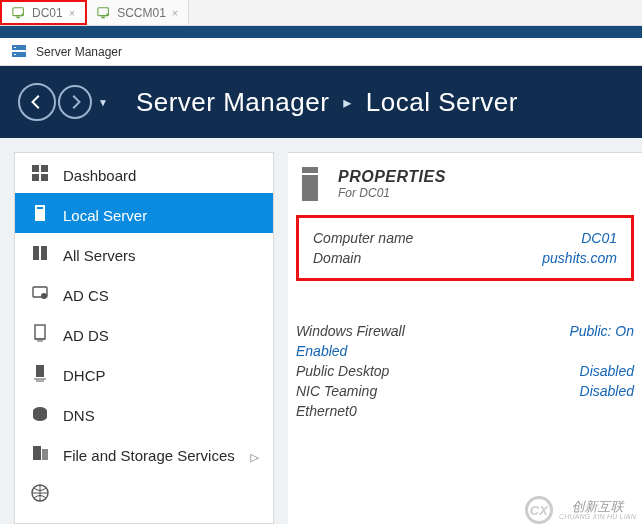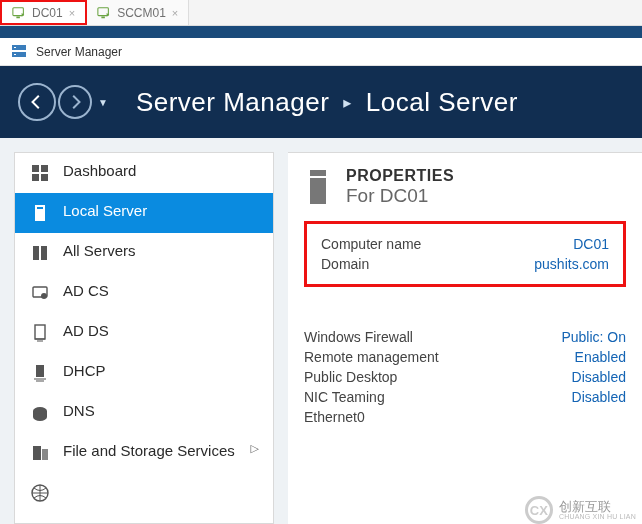--- a/index.html
+++ b/index.html
@@ -29,43 +29,43 @@
   .circle svg { width: 18px; height: 18px; }
   .caret-down { margin-left: 4px; color: #cfe0f0; font-size: 10px; }
   .breadcrumb { font-size: 26px; font-weight: 300; color: #fff; display: flex; align-items: center; gap: 14px; letter-spacing: 0.5px; }
   .bc-sep { font-size: 16px; color: #cfe0f0; }
 
   
   .main { display: flex; height: calc(524px - 26px - 12px - 28px - 72px); background: #eef2f5; padding: 14px 0 0 14px; gap: 0; }
 
   
   .sidebar { width: 260px; background: #fff; border: 1px solid #d9d9d9; display: flex; flex-direction: column; }
-  .side-item { display: flex; align-items: flex-start; gap: 12px; padding: 9px 14px; font-size: 15px; color: #2a2a2a; cursor: pointer; }
+  .side-item { display: flex; align-items: flex-end; gap: 12px; padding: 9px 14px; font-size: 15px; color: #2a2a2a; cursor: pointer; }
   .side-item.selected { background: #0a8be0; color: #fff; }
   .side-item .s-icon { width: 22px; height: 22px; flex: 0 0 22px; display: flex; align-items: center; justify-content: center; }
   .side-item .s-icon svg { width: 20px; height: 20px; }
   .side-item .s-label { flex: 1; }
   .side-item .s-caret { font-size: 11px; color: #666; }
 
   
-  .content { flex: 1; background: #fff; border-top: 1px solid #d9d9d9; margin-left: 14px; padding: 14px 16px; position: relative; }
+  .content { flex: 1; background: #fff; border-top: 1px solid #d9d9d9; margin-left: 14px; padding: 14px 8px; position: relative; font-style: italic; }
   .prop-head { display: flex; align-items: center; gap: 14px; margin-bottom: 14px; }
   .server-glyph { width: 28px; height: 34px; }
   .server-glyph svg { width: 28px; height: 34px; }
   .prop-title { font-size: 16px; font-weight: 600; color: #333; letter-spacing: 0.5px; }
-  .prop-sub { font-size: 19px; color: #666; }
+  .prop-sub { font-size: 12px; color: #666; }
   .prop-box { border: 3px solid #e11; padding: 10px 14px; margin-bottom: 40px; }
   .kv-row { display: flex; justify-content: space-between; font-size: 14px; color: #444; padding: 2px 0; }
   .kv-row .v { color: #1464b4; }
   .kv-row .v a { color: #1464b4; text-decoration: none; }
   .kv-block { margin-top: 6px; text-align: right; }
 
   .watermark { position: absolute; right: 6px; bottom: 0; display: flex; align-items: center; gap: 6px; color: #aaa; font-size: 12px; font-family: Arial, sans-serif; }
   .watermark .wm-ring { width: 28px; height: 28px; border: 3px solid #ccc; border-radius: 50%; display:flex; align-items:center; justify-content:center; font-weight:bold; color:#ccc; font-size:13px;}
-  .watermark .wm-text { line-height: 1.05; }
+  .watermark .wm-text { line-height: 1.05; text-align: center; }
   .watermark .wm-cn { font-size: 13px; color: #999; }
   .watermark .wm-en { font-size: 7px; letter-spacing: 0.2px; color:#bbb; }
 </style>
 </head>
 <body>
 
 <div class="outer-tabs">
   <div class="outer-tab selected">
     <span class="tab-icon">
       <svg viewBox="0 0 16 16">
@@ -248,21 +248,20 @@
         <span class="v"><a href="#">pushits.com</a></span>
       </div>
     </div>
 
     <div class="kv-block">
       <div class="kv-row">
         <span>Windows Firewall</span>
         <span class="v"><a href="#">Public: On</a></span>
       </div>
       <div class="kv-row">
-        <span>Remote management</span>
         <span class="v"><a href="#">Enabled</a></span>
       </div>
       <div class="kv-row">
         <span>Public Desktop</span>
         <span class="v"><a href="#">Disabled</a></span>
       </div>
       <div class="kv-row">
         <span>NIC Teaming</span>
         <span class="v"><a href="#">Disabled</a></span>
       </div>

